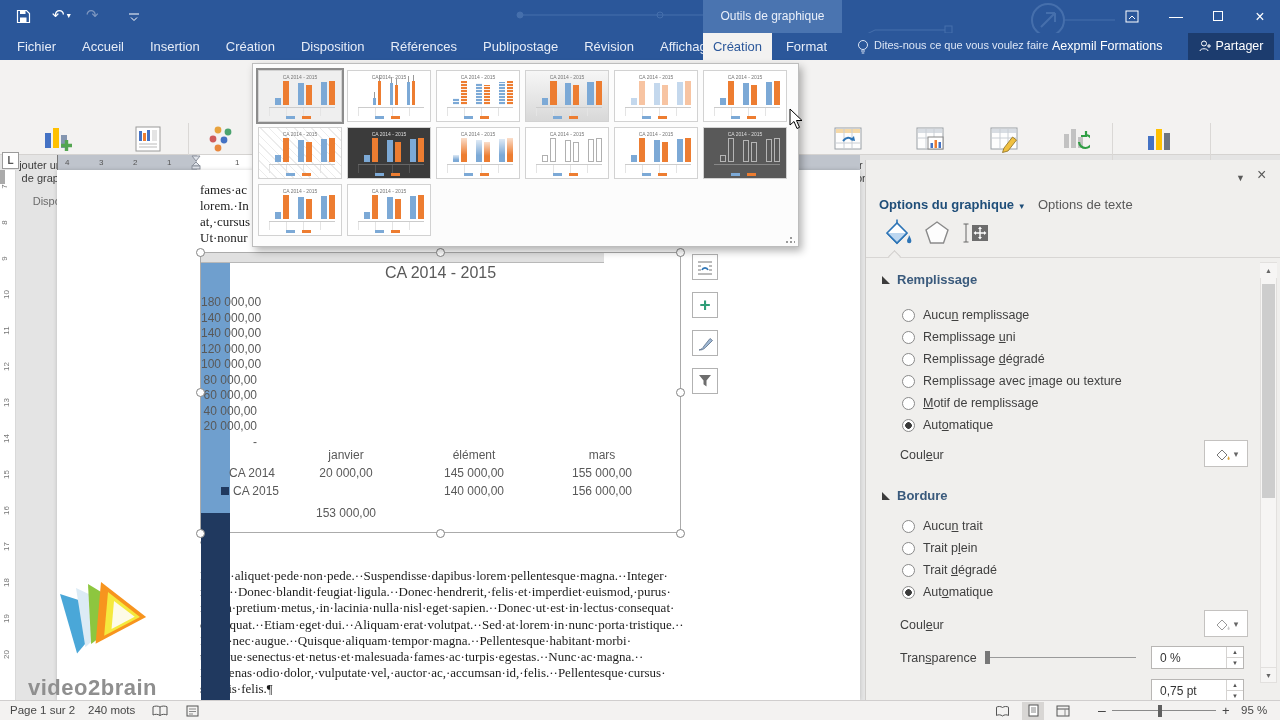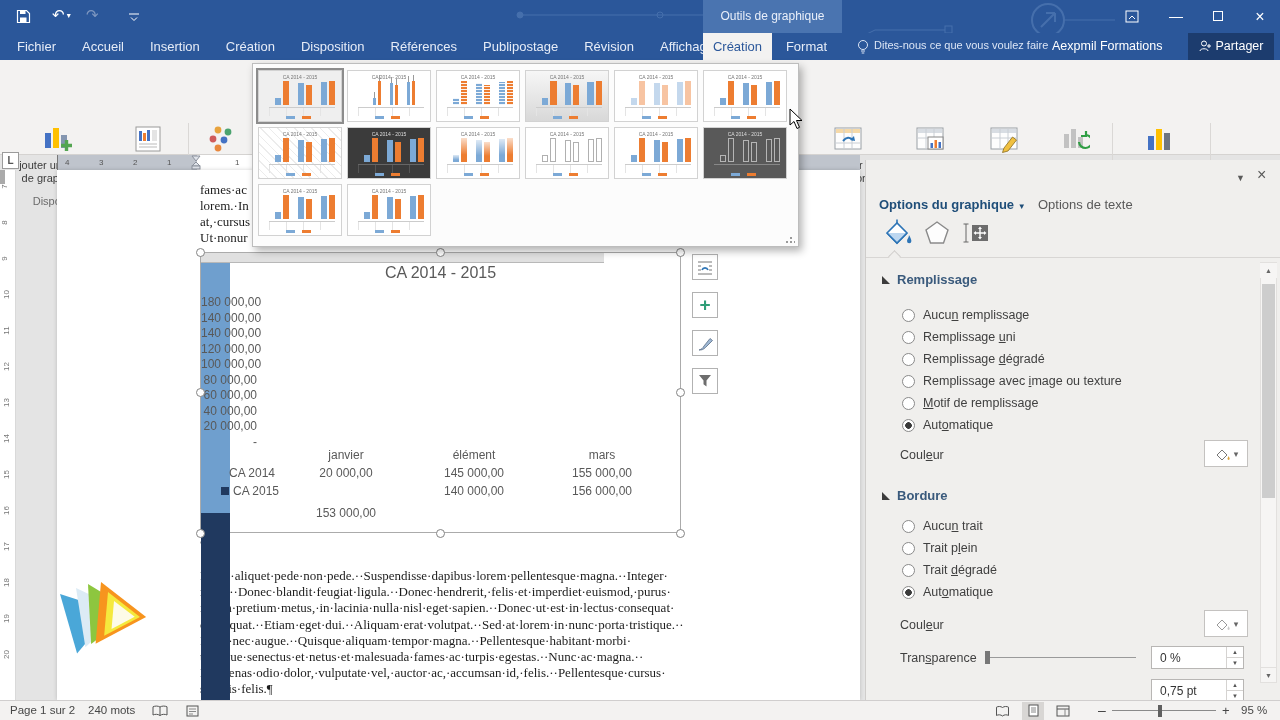--- a/index.html
+++ b/index.html
@@ -430,20 +430,21 @@
 
   <div class="abs" style="left:28px;top:580px;width:160px;height:120px">
     <svg width="150" height="95">
       <polygon points="0,0 0,62 46,31" transform="translate(32,14) rotate(-16)" fill="#4aa7d8"></polygon>
       <polygon points="0,0 0,60 44,30" transform="translate(48,8) rotate(-9)" fill="#dcebf5"></polygon>
       <polygon points="0,0 0,60 44,30" transform="translate(60,4) rotate(-3)" fill="#8dc63f"></polygon>
       <polygon points="0,0 0,62 48,31" transform="translate(73,2) rotate(5)" fill="#f7941e"></polygon>
       <polygon points="0,0 0,44 34,22" transform="translate(80,12) rotate(5)" fill="#f5e93d"></polygon>
       <polygon points="0,0 0,28 22,14" transform="translate(86,21) rotate(5)" fill="#fdfbe8"></polygon>
     </svg>
+    <div style="font-size:22px;font-weight:bold;color:#8f8f8f;margin-top:-4px;letter-spacing:.5px">video2brain</div>
   </div>
 
   <div class="pane">
     <div class="abs" style="left:370px;top:13px;color:#5a5a5a;font-size:9px">▼</div>
     <div class="abs" style="left:391px;top:6px;color:#5a5a5a;font-size:16px">×</div>
     <div class="abs" style="left:13px;top:37px;font-size:13px;font-weight:bold;color:#1f4e79"><span>Options du graphique</span> <span style="font-size:8px">▼</span></div>
     <div class="abs" style="left:172px;top:37px;font-size:13px;color:#595959">Options de texte</div>
     <div class="abs" style="left:16px;top:58px">
       <svg width="30" height="30">
           <path d="M5 15 L15 5 L25 15 L15 25 Z" fill="#fff" stroke="#2e75b6" stroke-width="1.6"></path>

